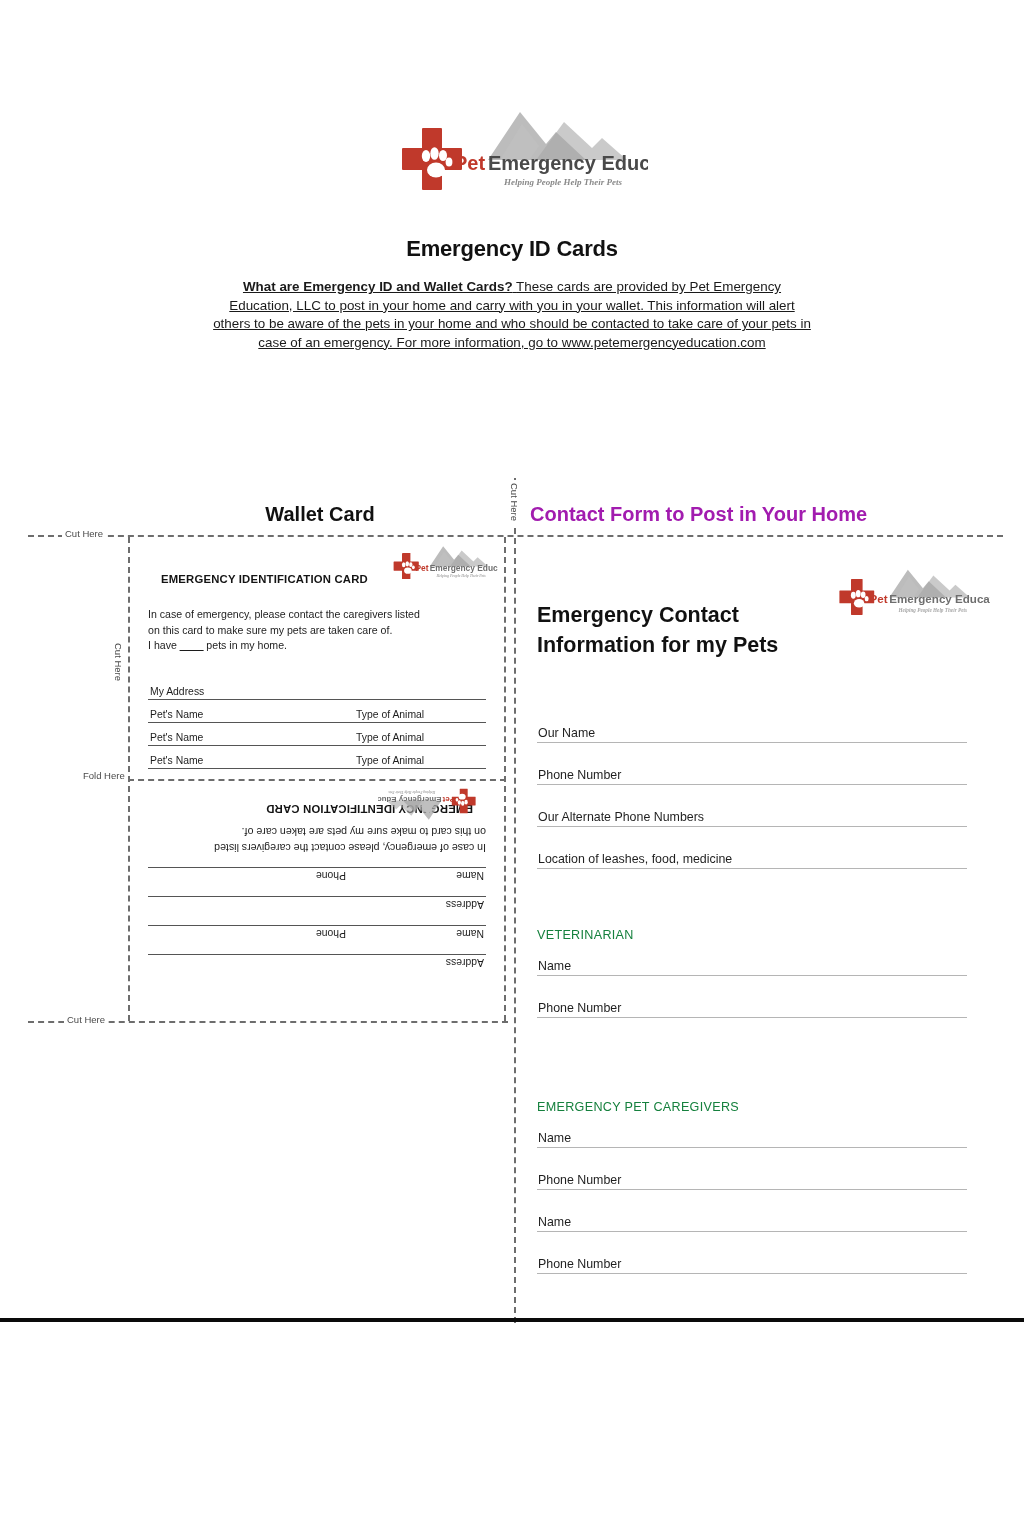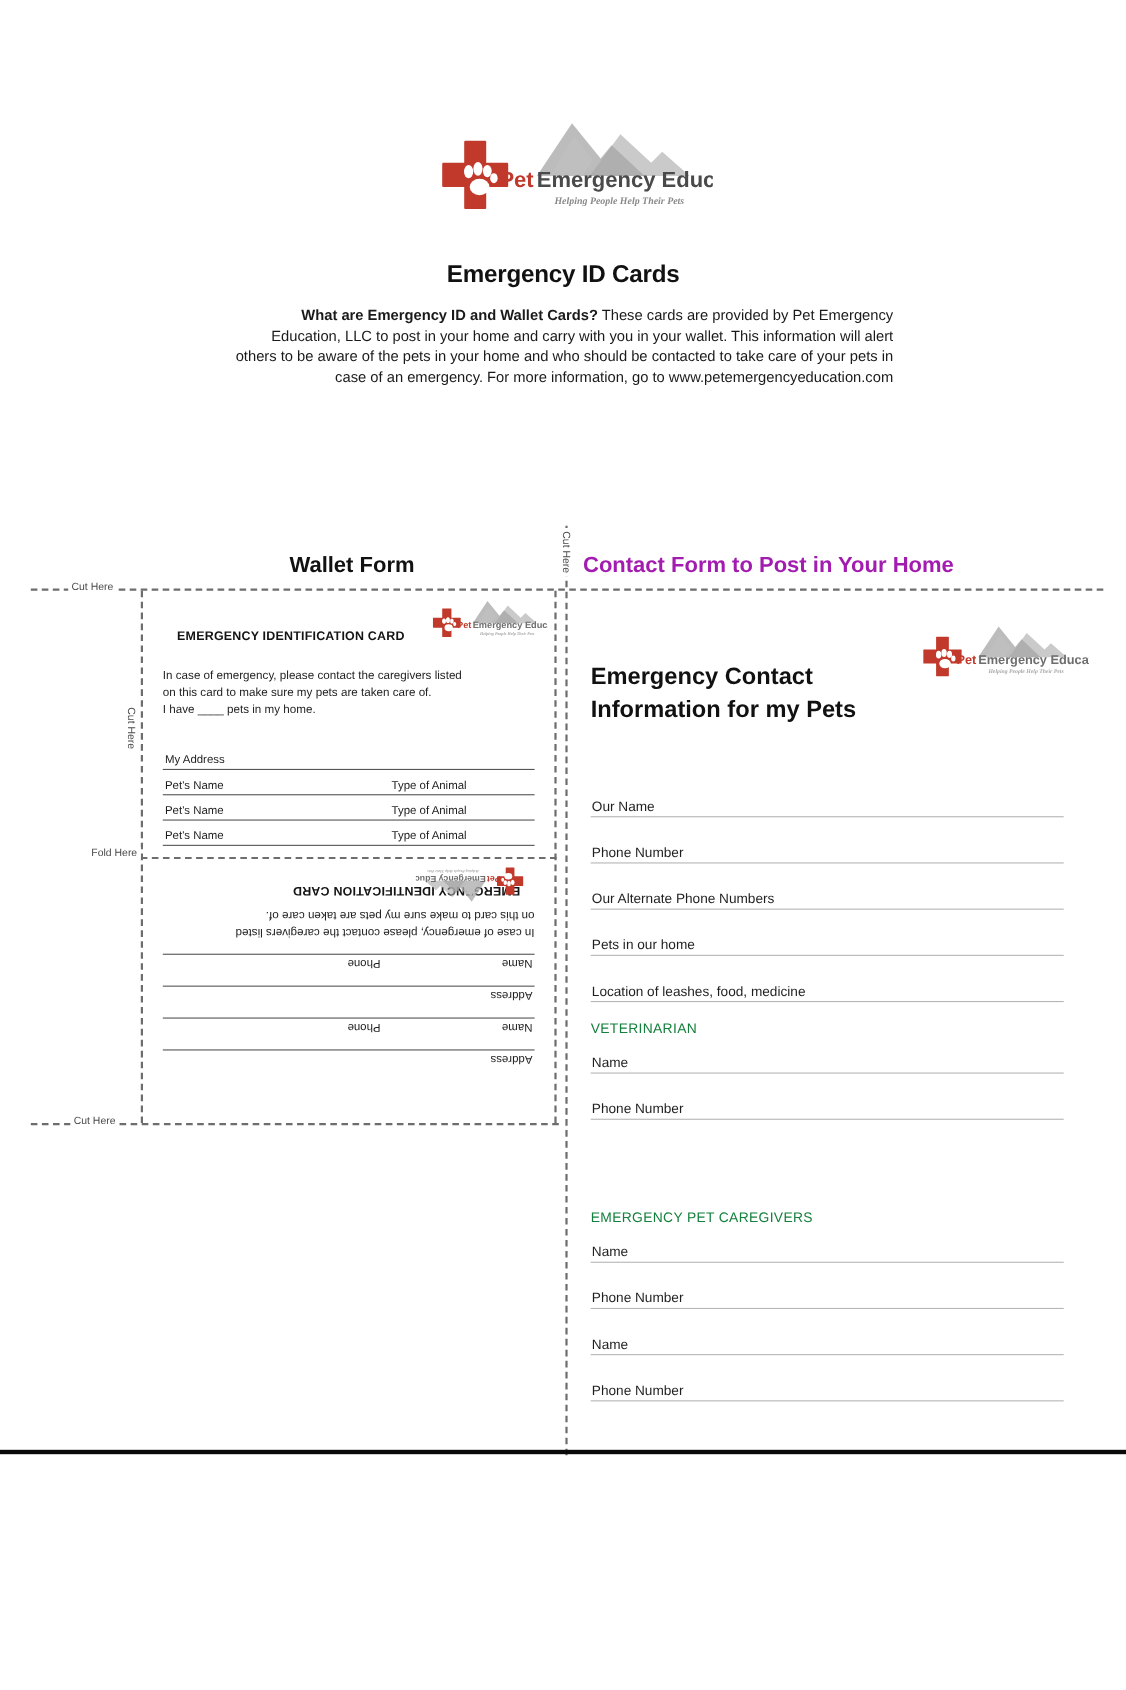--- a/index.html
+++ b/index.html
@@ -31,24 +31,25 @@
     left: 0; top: 236px; width: 1024px;
     text-align: center;
     font-size: 22px;
     font-weight: bold;
     letter-spacing: -0.2px;
     color: #111;
   }
   #intro-paragraph {
     position: absolute;
     left: 212px; top: 278px; width: 600px;
-    text-align: right;
+    text-align: center;
     font-size: 13.4px;
     line-height: 18.5px;
     color: #1a1a1a;
+    text-decoration: underline;
   }
   #intro-paragraph .lead { font-weight: bold; }
 
   
   #wallet-card-heading {
     position: absolute;
     left: 130px; top: 503px; width: 380px;
     text-align: center;
     font-size: 20px;
     font-weight: bold;
@@ -126,21 +127,21 @@
     color: #141414;
     margin-left: 13px;
   }
   .card-body {
     position: absolute;
     left: 20px; top: 70px; width: 290px;
     font-size: 10.6px;
     line-height: 15.5px;
     color: #1d1d1d;
   }
-  .card-underscore { }
+  .card-underscore { text-decoration: underline; }
 
   .card-fields {
     position: absolute;
     left: 20px; top: 140px; width: 338px;
   }
   .field-row {
     position: relative;
     height: 22px;
     border-bottom: 1.4px solid #555;
   }
@@ -257,21 +258,21 @@
   </svg>
 </div>
 
 <div id="page-title">Emergency ID Cards</div>
 
 <div id="intro-paragraph">
   <span class="lead">What are Emergency ID and Wallet Cards?</span>
   <span>These cards are provided by Pet Emergency Education, LLC to post in your home and carry with you in your wallet. This information will alert others to be aware of the pets in  your home and who should be contacted to take care of your pets in case of an emergency. For more information, go to www.petemergencyeducation.com</span>
 </div>
 
-<div id="wallet-card-heading">Wallet Form</div>
+<div id="wallet-card-heading">Wallet Card</div>
 <div id="contact-form-heading">Contact Form to Post in Your Home</div>
 
 <div class="dash-h" id="cut-top"></div>
 <div class="dash-h" id="cut-bottom"></div>
 <div class="dash-v" id="cut-center-v"></div>
 <div class="dash-v" id="card-left-v"></div>
 <div class="dash-v" id="card-right-v"></div>
 <div class="dash-h" id="fold-line"></div>
 
 <div class="guide-label" id="label-cut-top">Cut Here</div>
@@ -421,23 +422,20 @@
   <div class="form-line">
     <span class="lab">Our Name</span>
   </div>
   <div class="form-line">
     <span class="lab">Phone Number</span>
   </div>
   <div class="form-line">
     <span class="lab">Our Alternate Phone Numbers</span>
   </div>
   <div class="form-line">
-    <span class="lab">Pets in our home</span>
-  </div>
-  <div class="form-line">
     <span class="lab">Location of leashes, food, medicine</span>
   </div>
 </div>
 
 <div class="form-block" id="block-vet">
   <div class="block-heading">VETERINARIAN</div>
   <div class="form-line">
     <span class="lab">Name</span>
   </div>
   <div class="form-line">

